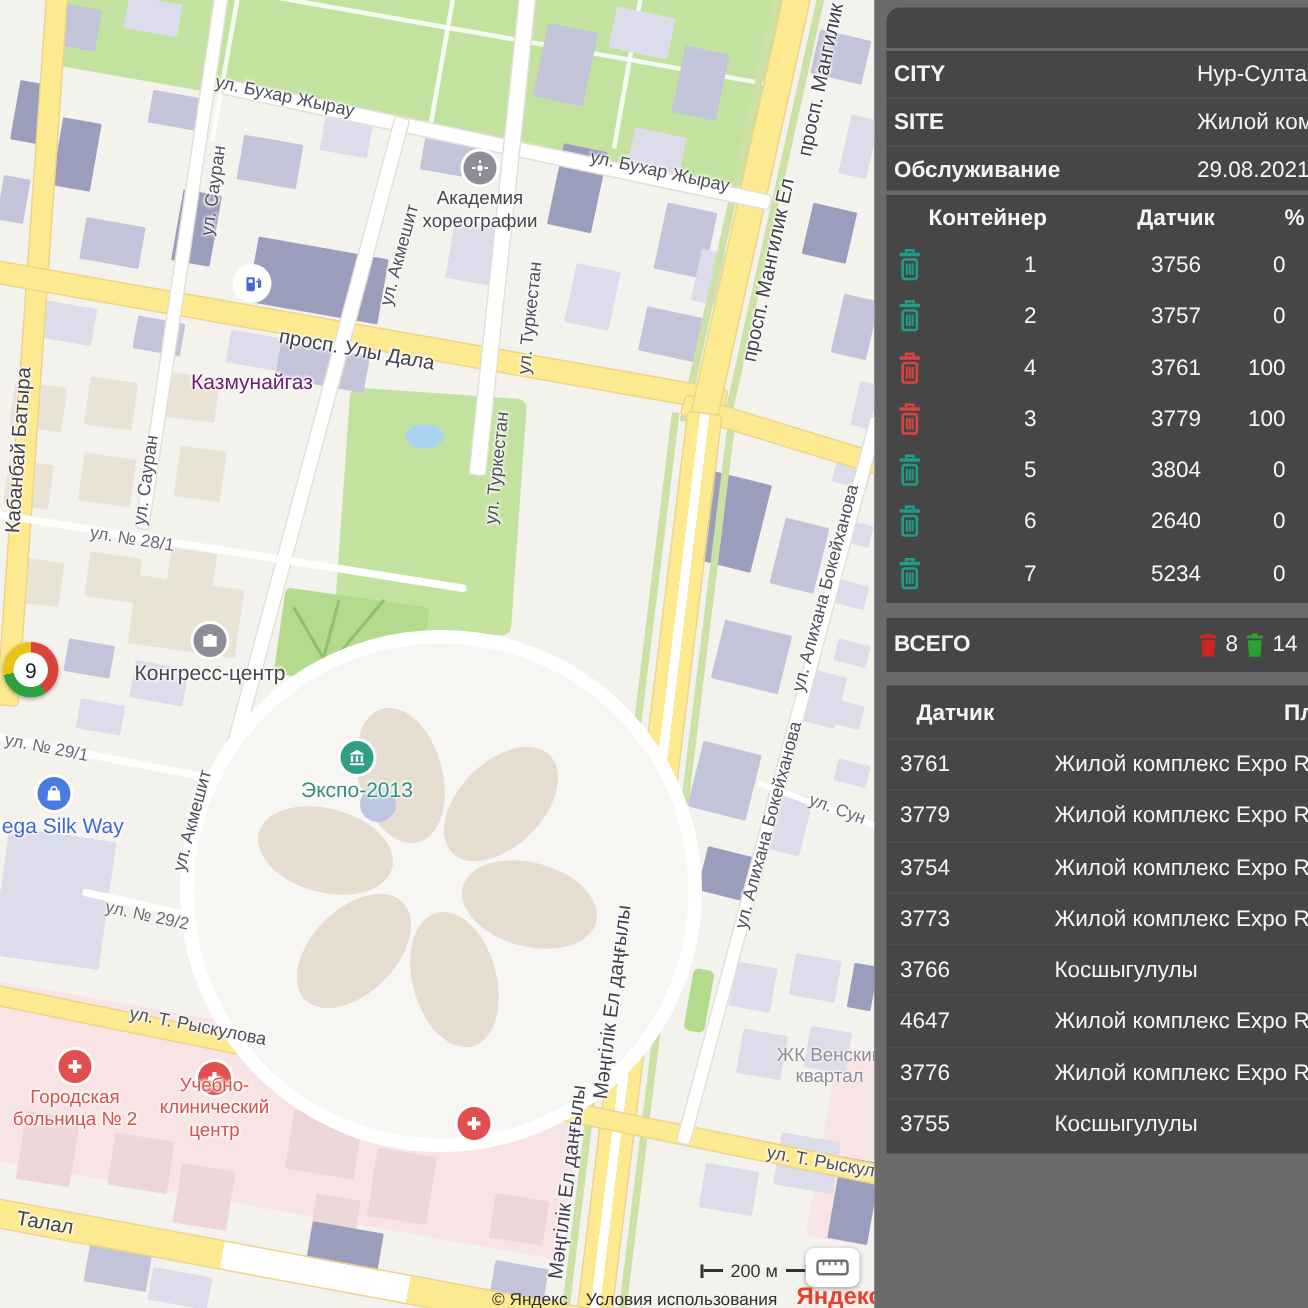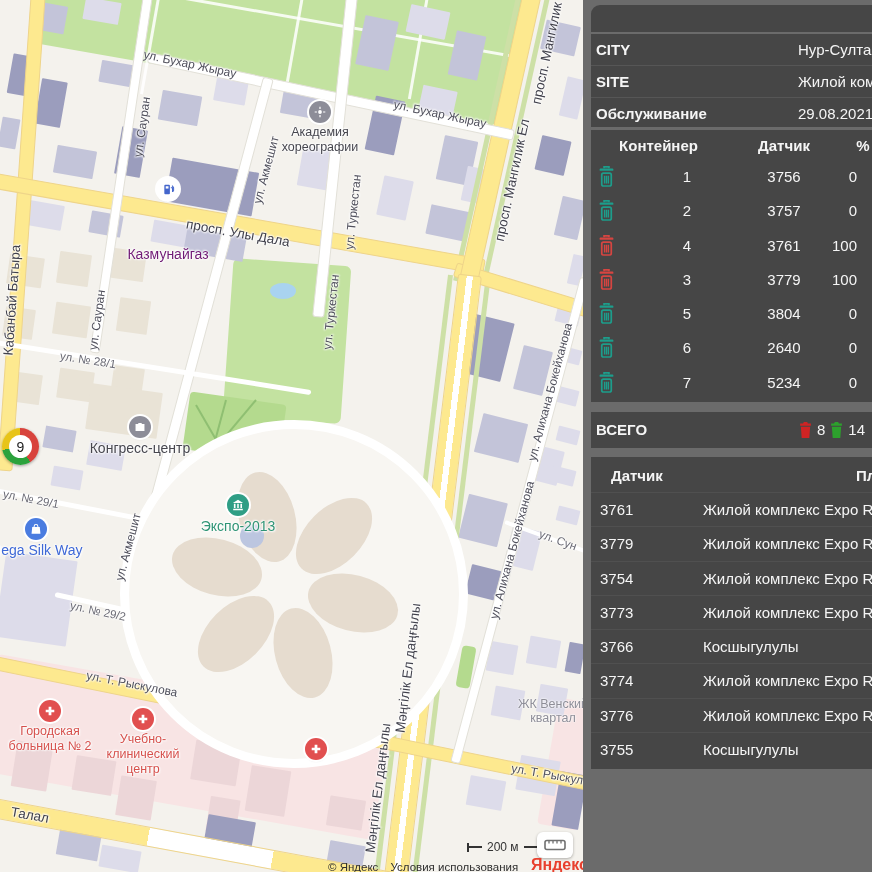--- a/index.html
+++ b/index.html
@@ -285,21 +285,21 @@
           <svg viewBox="0 0 14 14" width="12" height="12">
             <path fill="#fff" d="M5.4 2h3.2v3.4H12v3.2H8.6V12H5.4V8.6H2V5.4h3.4z"></path>
           </svg>
         </div>
         <div class="plabel small" style="position: absolute; left: 50px; top: 724px; width: 115px; transform: translateX(-50%); color: rgb(214, 80, 76);">Городская больница № 2</div>
         <div class="pico" style="position: absolute; left: 132px; top: 708px; background: rgb(225, 79, 79);">
           <svg viewBox="0 0 14 14" width="12" height="12">
             <path fill="#fff" d="M5.4 2h3.2v3.4H12v3.2H8.6V12H5.4V8.6H2V5.4h3.4z"></path>
           </svg>
         </div>
-        <div class="plabel small" style="position: absolute; left: 143px; top: 732px; width: 95px; transform: translateX(-50%); color: rgb(214, 80, 76);">Учебно-клинический центр</div>
+        <div class="plabel small" style="position: absolute; left: 143px; top: 716px; width: 95px; transform: translateX(-50%); color: rgb(214, 80, 76);">Учебно-клинический центр</div>
         <div class="pico" style="position: absolute; left: 305px; top: 738px; background: rgb(225, 79, 79);">
           <svg viewBox="0 0 14 14" width="12" height="12">
             <path fill="#fff" d="M5.4 2h3.2v3.4H12v3.2H8.6V12H5.4V8.6H2V5.4h3.4z"></path>
           </svg>
         </div>
       </div>
     <div id="mapoverlay">
       <div class="cluster">
         <div class="cinner">9</div>
       </div>
@@ -469,21 +469,21 @@
           </div>
           <div class="srow" style="position: relative;">
             <span class="ssensor">3773</span>
             <span class="ssite">Жилой комплекс Expo R</span>
           </div>
           <div class="srow" style="position: relative;">
             <span class="ssensor">3766</span>
             <span class="ssite">Косшыгулулы</span>
           </div>
           <div class="srow" style="position: relative;">
-            <span class="ssensor">3774</span>
+            <span class="ssensor">4647</span>
             <span class="ssite">Жилой комплекс Expo R</span>
           </div>
           <div class="srow" style="position: relative;">
             <span class="ssensor">3776</span>
             <span class="ssite">Жилой комплекс Expo R</span>
           </div>
           <div class="srow" style="position: relative;">
             <span class="ssensor">3755</span>
             <span class="ssite">Косшыгулулы</span>
           </div>

